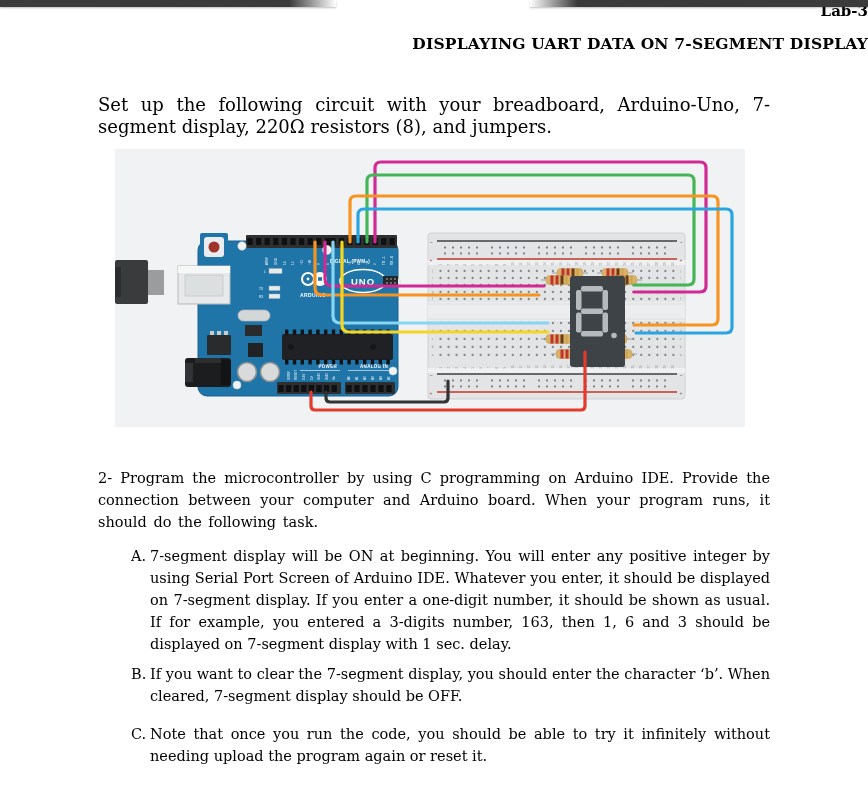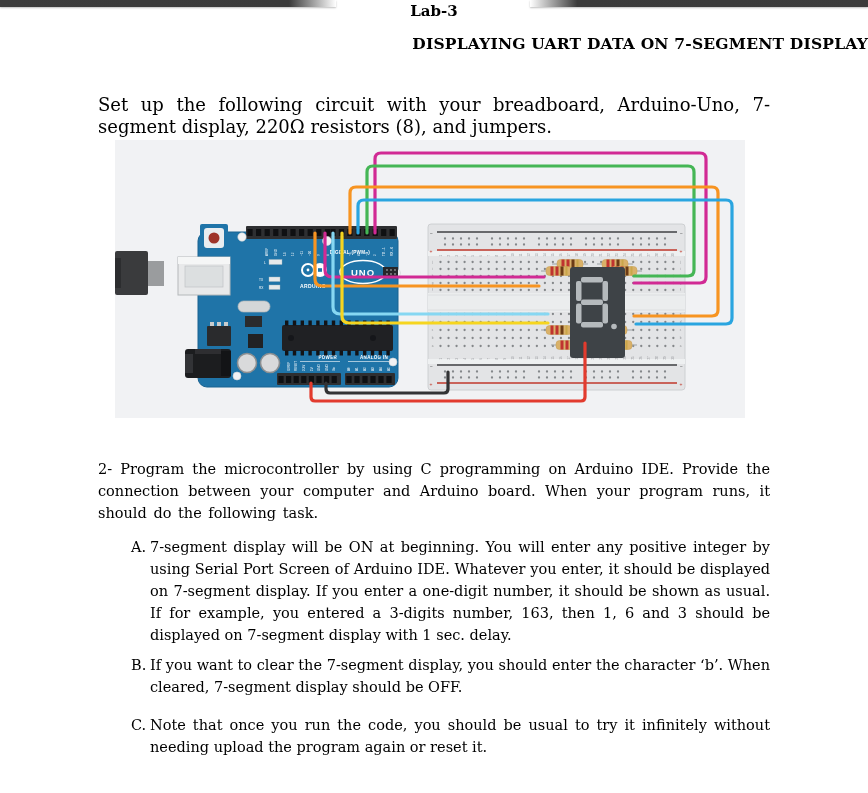--- a/index.html
+++ b/index.html
@@ -8,24 +8,24 @@
     background:#ffffff;color:#000;
     font-family:"DejaVu Serif", serif;
   }
   .topbar{position:absolute;top:0;height:7px;z-index:5}
   .topbar.left{left:0;width:336px;
     background:linear-gradient(to right,#3c3c3c 0%,#3a3a3a 86%,rgba(58,58,58,0) 100%);
     box-shadow:0 1px 2px rgba(0,0,0,.25);}
   .topbar.right{left:530px;width:338px;
     background:linear-gradient(to left,#3c3c3c 0%,#3a3a3a 86%,rgba(58,58,58,0) 100%);
     box-shadow:0 1px 2px rgba(0,0,0,.25);}
-  h1{margin:2px 0 0;font-size:15px;line-height:18px;text-align:center;font-weight:700}
+  h1{margin:2px 0 0;font-size:15px;line-height:18px;text-align:right;font-weight:700}
   h2{margin:15px 0 0;font-size:15.5px;line-height:18px;text-align:right;font-weight:700;letter-spacing:.2px}
   p.intro{margin:41px 98px 0;font-size:18px;line-height:22px;text-align:justify}
-  figure{margin:2px 0 0;padding:0}
+  figure{margin:11px 0 0;padding:0}
   .fig-wrap{margin-left:115px;width:630px;height:278px}
   p.sec2{margin:40px 98px 0;font-size:14.5px;line-height:22px;text-align:justify;word-spacing:2px}
   .tasks{margin:12px 98px 0 131px}
   .task{display:flex;font-size:14.5px;line-height:22px}
   .task .lbl{width:19px;flex:none}
   .task .txt{flex:1;text-align:justify}
   .task.t-b{margin-top:8px}
   .task.t-c{margin-top:16px}
   svg text{font-family:"Liberation Sans", sans-serif}
 </style>
@@ -849,15 +849,15 @@
   <div class="task t-a">
     <span class="lbl">A.</span>
     <span class="txt">7-segment display will be ON at beginning. You will enter any positive integer by using Serial Port Screen of Arduino IDE. Whatever you enter, it should be displayed on 7-segment display. If you enter a one-digit number, it should be shown as usual. If for example, you entered a 3-digits number, 163, then 1, 6 and 3 should be displayed on 7-segment display with 1 sec. delay.</span>
   </div>
   <div class="task t-b">
     <span class="lbl">B.</span>
     <span class="txt">If you want to clear the 7-segment display, you should enter the character ‘b’. When cleared, 7-segment display should be OFF.</span>
   </div>
   <div class="task t-c">
     <span class="lbl">C.</span>
-    <span class="txt">Note that once you run the code, you should be usual to try it infinitely without needing upload the program again or reset it.</span>
+    <span class="txt">Note that once you run the code, you should be able to try it infinitely without needing upload the program again or reset it.</span>
   </div>
 </div>
 
 </body></html>

